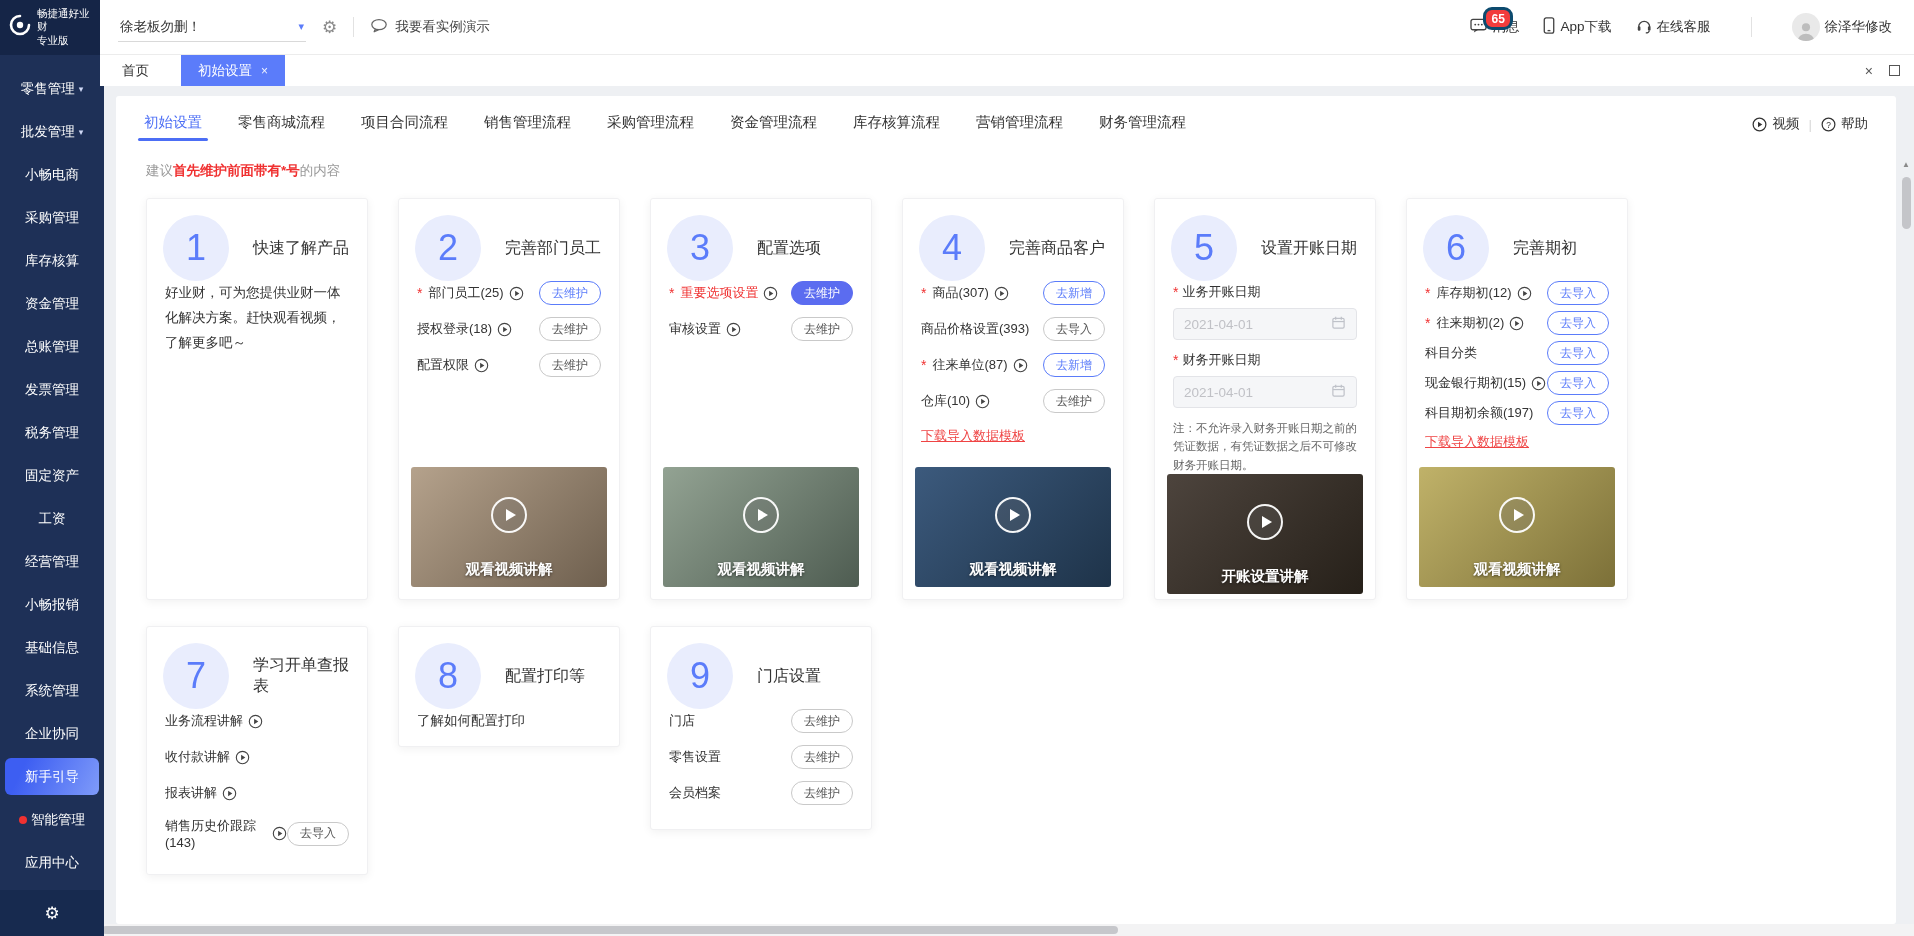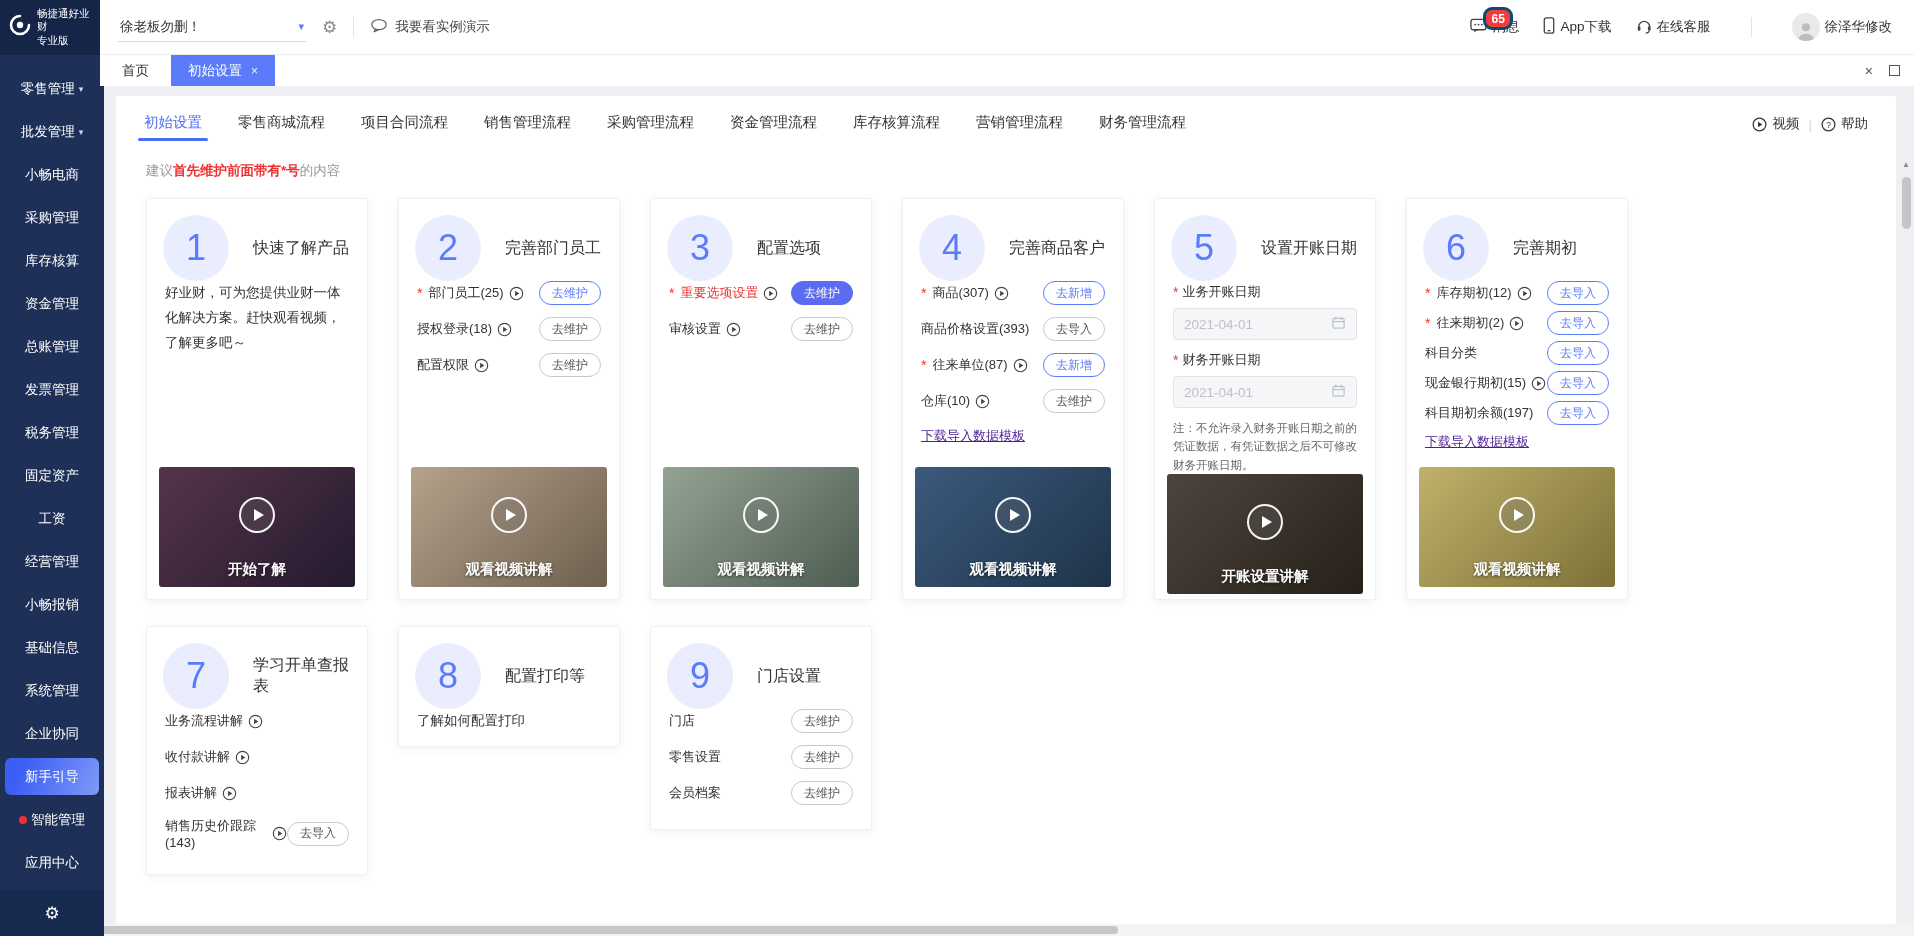--- a/index.html
+++ b/index.html
@@ -67,21 +67,21 @@
   .body-text { font-size:13.5px; color:#333; line-height:1.85; }
   .item-row { display:flex; align-items:center; justify-content:space-between; margin-bottom:12px; min-height:24px; }
   .compact .item-row { margin-bottom:6px; }
   .item-left { display:flex; align-items:center; gap:5px; font-size:13px; color:#333; }
   .req { color:#f03131; font-size:14px; margin-right:1px; }
   .item-label.red { color:#f03131; }
   .play-sm { display:inline-flex; align-items:center; cursor:pointer; }
   .pill { height:24px; padding:0 12px; border-radius:12px; font-size:12px; font-family:inherit; background:#fff; border:1px solid #c9c9c9; color:#555; cursor:pointer; white-space:nowrap; flex:none; }
   .pill.outline-accent { border-color:#5b7cfa; color:#5b7cfa; }
   .pill.solid { background:#5b6cf0; border-color:#5b6cf0; color:#fff; }
-  .tpl-link { font-size:13px; color:#4c1d95; text-decoration:underline; cursor:pointer; display:inline-block; margin-top:2px; }
+  .tpl-link { font-size:13px; color:#ef4444; text-decoration:underline; cursor:pointer; display:inline-block; margin-top:2px; }
   .date-label { font-size:13px; color:#333; margin:2px 0 7px; display:flex; gap:3px; align-items:center; }
   .date-input { height:32px; background:#f5f6f8; border:1px solid #e3e4e8; border-radius:4px; display:flex; align-items:center; justify-content:space-between; padding:0 10px; margin-bottom:11px; color:#c0c1c6; font-size:13.5px; cursor:pointer; }
   .note { font-size:11.5px; color:#666; line-height:1.6; margin-top:2px; }
   .video { margin-top:auto; height:120px; border-radius:3px; position:relative; overflow:hidden; cursor:pointer; flex:none; }
   .play-ring { position:absolute; left:50%; top:40%; transform:translate(-50%,-50%); width:36px; height:36px; border:2px solid rgba(255,255,255,.95); border-radius:50%; background:rgba(110,110,110,.25); display:flex; align-items:center; justify-content:center; }
   .play-tri { width:0; height:0; border-left:10px solid #fff; border-top:6px solid transparent; border-bottom:6px solid transparent; margin-left:3px; }
   .video-caption { position:absolute; bottom:8px; left:0; right:0; text-align:center; color:#fff; font-size:14.5px; font-weight:bold; text-shadow:0 1px 3px rgba(0,0,0,.55); }
 
   
   .vscroll { position:absolute; right:1px; top:160px; width:14px; height:762px; }
@@ -162,21 +162,21 @@
             <circle cx="12" cy="9" r="4.4" fill="#bdbdbd"></circle>
             <path d="M3 24 a9 8 0 0 1 18 0 Z" fill="#bdbdbd"></path>
           </svg>
       </span>
       <span>徐泽华修改</span>
     </div>
   </div>
 </div>
 
 <div class="tabrow">
-  <div id="wtabs" style="display:flex;align-items:stretch;">
+  <div id="wtabs" style="display:flex;align-items:stretch;gap:10px;">
       <div class="wtab">
         <span>首页</span>
       </div>
       <div class="wtab active">
         <span>初始设置</span>
         <span class="tab-x">×</span>
       </div>
     </div>
   <div class="tabrow-icons">
     <span class="icon-x">×</span>
@@ -289,26 +289,20 @@
 
   <div class="cards" id="cards-grid">
       <div class="card tall">
         <div class="card-head">
           <div class="num">1</div>
           <div class="card-title">快速了解产品</div>
         </div>
         <div class="card-body">
           <p class="body-text">好业财，可为您提供业财一体化解决方案。赶快观看视频，了解更多吧～</p>
         </div>
-        <div class="video" style="background: linear-gradient(135deg, rgb(85, 52, 74), rgb(36, 26, 46));">
-          <div class="play-ring">
-            <div class="play-tri"></div>
-          </div>
-          <div class="video-caption">开始了解</div>
-        </div>
       </div>
       <div class="card tall">
         <div class="card-head">
           <div class="num">2</div>
           <div class="card-title">完善部门员工</div>
         </div>
         <div class="card-body">
           <div class="item-row">
             <div class="item-left">
               <span class="req">*</span>

